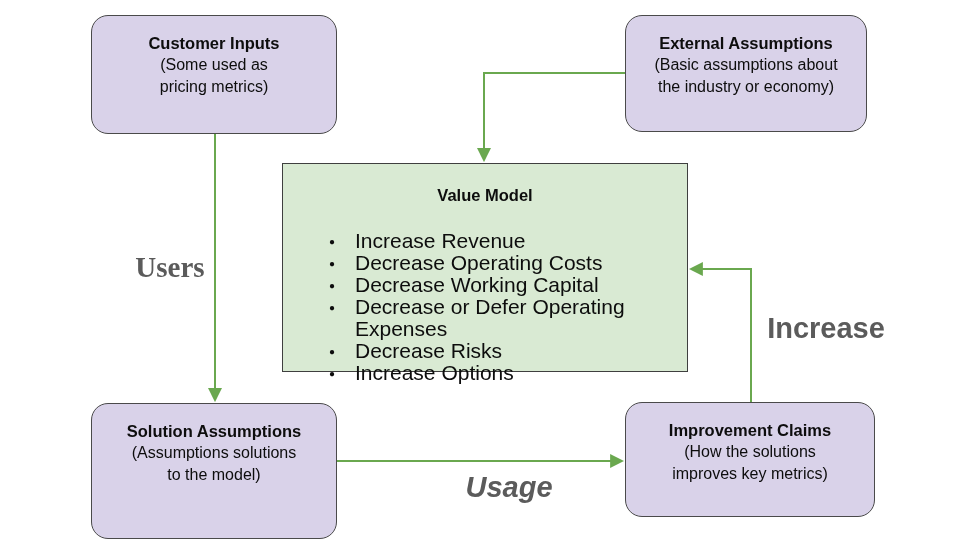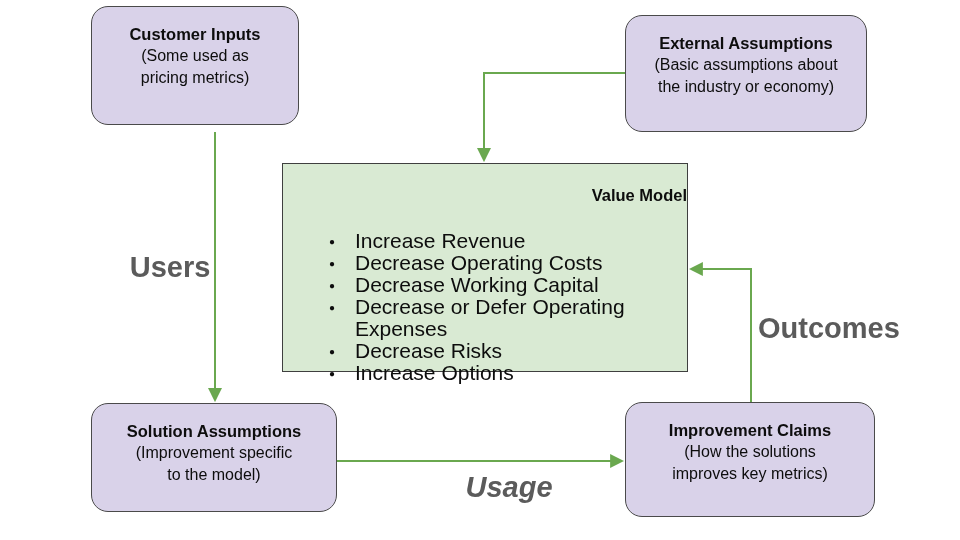--- a/index.html
+++ b/index.html
@@ -29,37 +29,37 @@
     line-height: 22px;
     padding-top: 16px;
   }
   .pbox .box-title {
     font-weight: bold;
     font-size: 16.5px;
   }
   .pbox .box-subtitle {
     white-space: pre-line;
   }
-  #box-customer    { left: 91px;  top: 6px;  width: 208px; height: 119px; }
+  #box-customer    { left: 91px;  top: 15px;  width: 246px; height: 119px; }
   #box-external    { left: 625px; top: 15px;  width: 242px; height: 117px; }
-  #box-solution    { left: 91px;  top: 403px; width: 246px; height: 109px; }
+  #box-solution    { left: 91px;  top: 403px; width: 246px; height: 136px; }
   #box-improvement { left: 625px; top: 402px; width: 250px; height: 115px; }
 
   
   .gbox {
     position: absolute;
     left: 282px; top: 163px; width: 406px; height: 209px;
     background: #d9ead3;
     border: 1.5px solid #3f3f3f;
     box-sizing: border-box;
     color: #0d0d0d;
   }
   .gbox .box-title {
     margin-top: 20px;
-    text-align: right;
+    text-align: center;
     font-weight: bold;
     font-size: 16.5px;
     line-height: 22px;
   }
   .gbox ul {
     margin: 24px 0 0 16px;
     padding: 0 0 0 30px;
     list-style: none;
     font-size: 21px;
     line-height: 22px;
@@ -91,21 +91,21 @@
 
   
   .edge-label {
     position: absolute;
     color: #5b5b5b;
     font-weight: bold;
     font-size: 29px;
     line-height: 34px;
     text-align: center;
   }
-  #label-users    { left: 122px; top: 250px; width: 96px;  }
+  #label-users    { left: 122px; top: 250px; width: 96px; font-family: Liberation Serif, serif;  }
   #label-usage    { left: 459px; top: 470px; width: 100px; font-style: italic; }
   #label-outcomes { left: 758px; top: 311px; width: 136px; }
 </style>
 </head>
 <body>
 
 <div class="canvas">
 
   <svg id="arrows" viewBox="0 0 960 540" xmlns="http://www.w3.org/2000/svg">
     <defs>
@@ -126,21 +126,21 @@
   </div>
 
   <div class="pbox" id="box-external">
     <div class="box-title">External Assumptions</div>
     <div class="box-subtitle">(Basic assumptions about
 the industry or economy)</div>
   </div>
 
   <div class="pbox" id="box-solution">
     <div class="box-title">Solution Assumptions</div>
-    <div class="box-subtitle">(Improvement specific
+    <div class="box-subtitle">(Assumptions solutions
 to the model)</div>
   </div>
 
   <div class="pbox" id="box-improvement">
     <div class="box-title">Improvement Claims</div>
     <div class="box-subtitle">(How the solutions
 improves key metrics)</div>
   </div>
 
   <div class="gbox">
@@ -150,15 +150,15 @@
         <li>Decrease Operating Costs</li>
         <li>Decrease Working Capital</li>
         <li>Decrease or Defer Operating Expenses</li>
         <li>Decrease Risks</li>
         <li>Increase Options</li>
       </ul>
   </div>
 
   <div class="edge-label" id="label-users">Users</div>
   <div class="edge-label" id="label-usage">Usage</div>
-  <div class="edge-label" id="label-outcomes">Outcomes</div>
+  <div class="edge-label" id="label-outcomes">Increase</div>
 
 </div>
 
 </body></html>

